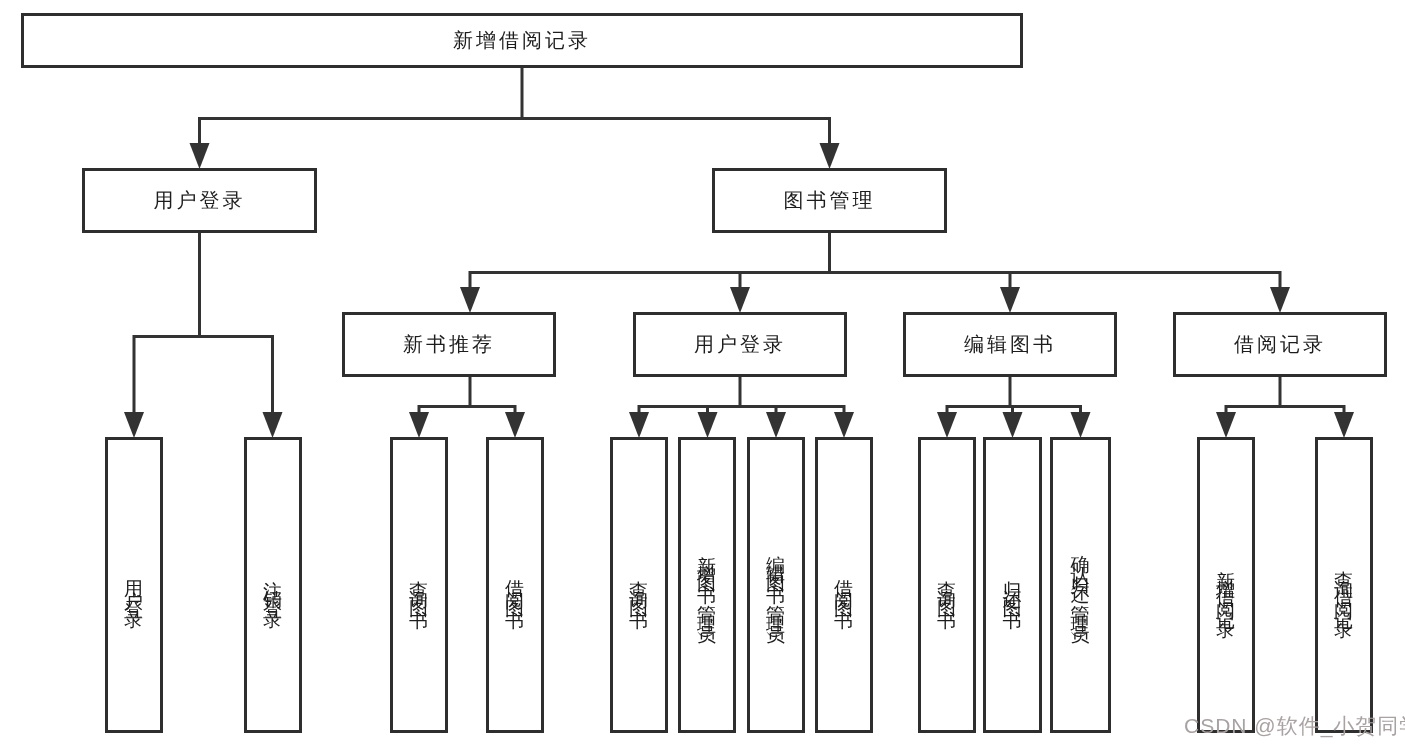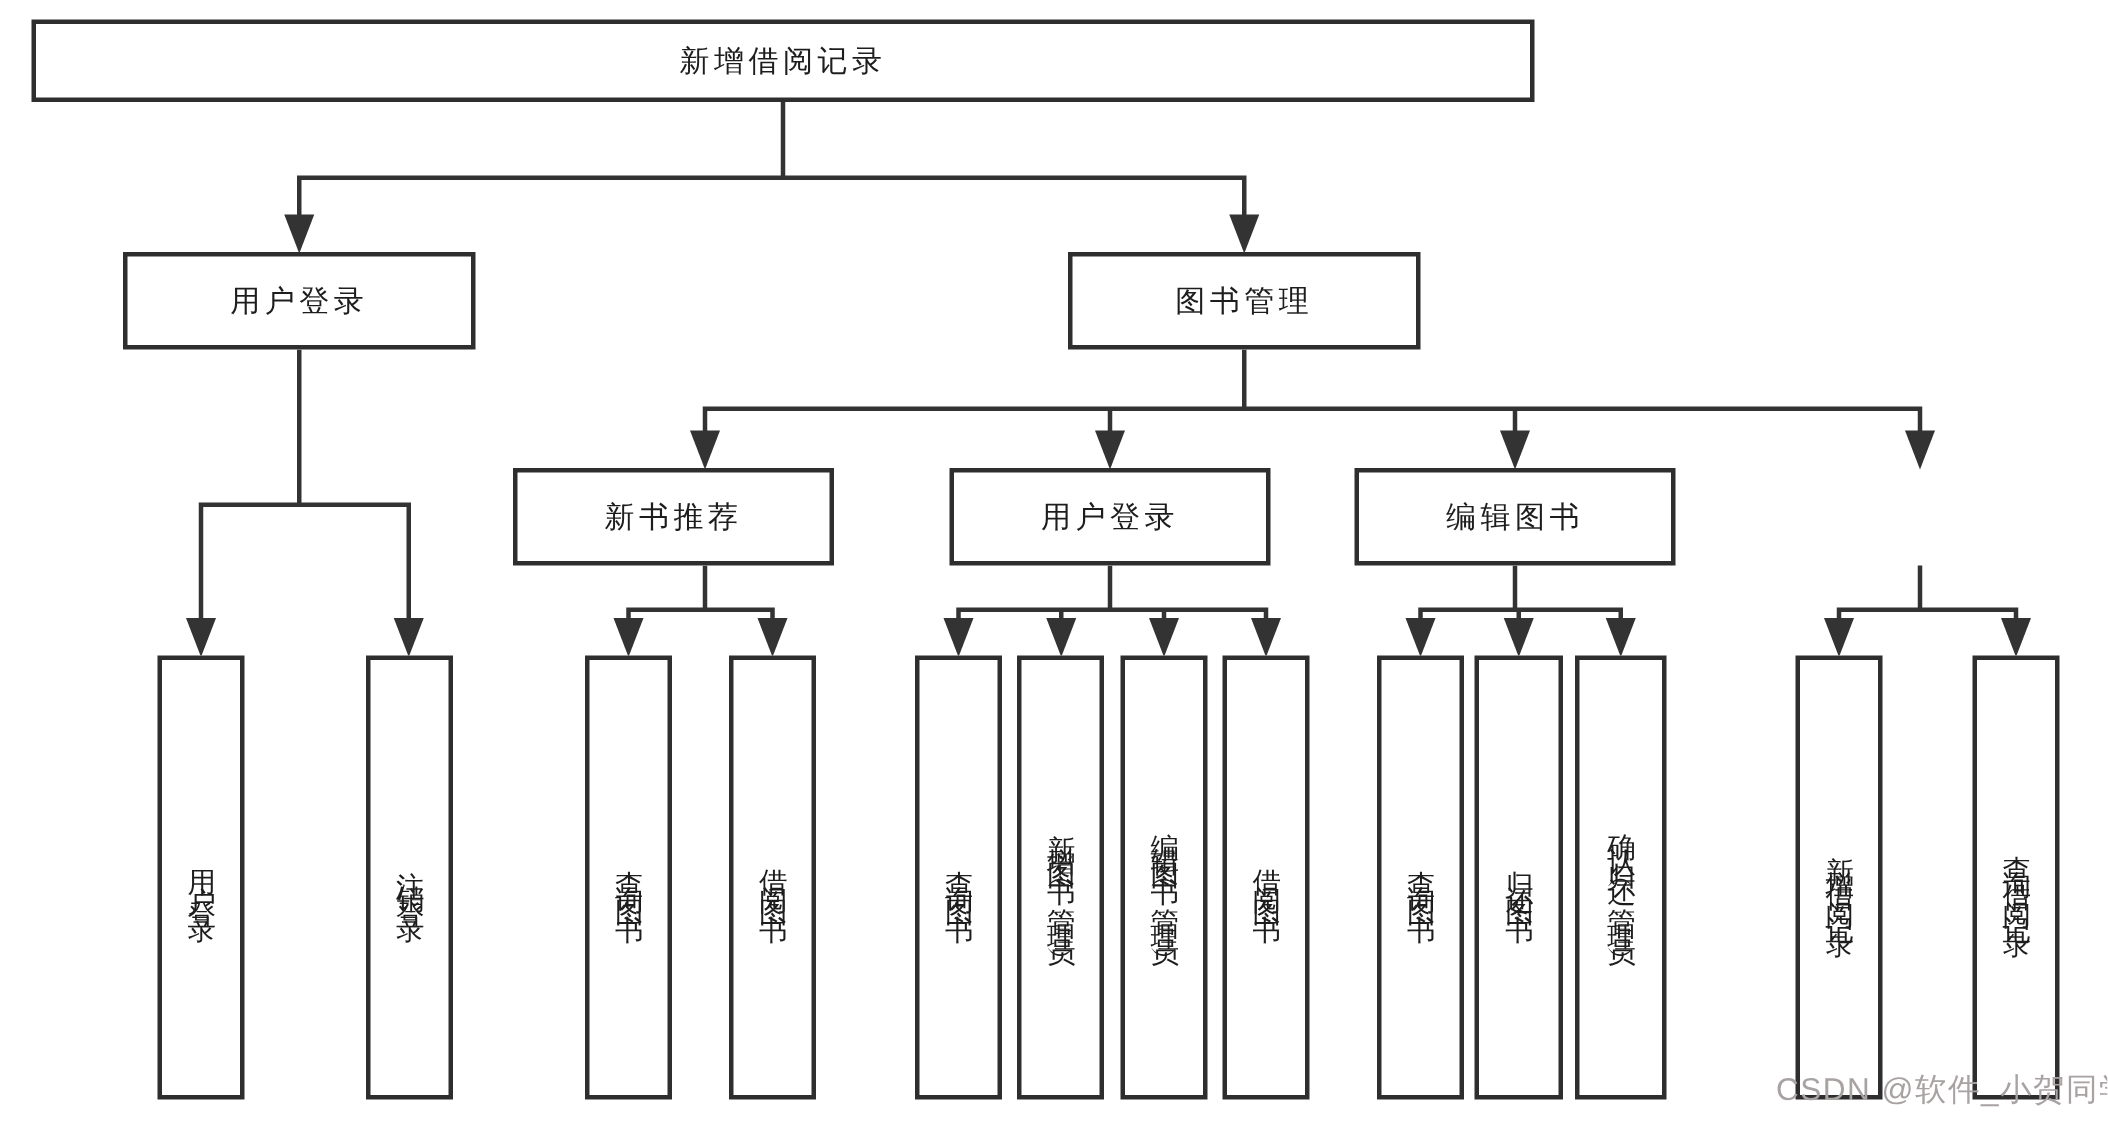--- a/index.html
+++ b/index.html
@@ -125,20 +125,23 @@
 
   <div class="box h-label" style="left:342px;top:312px;width:214px;height:65px">
     <span>新书推荐</span>
   </div>
   <div class="box h-label" style="left:633px;top:312px;width:214px;height:65px">
     <span>用户登录</span>
   </div>
   <div class="box h-label" style="left:903px;top:312px;width:214px;height:65px">
     <span>编辑图书</span>
   </div>
+  <div class="box h-label" style="left:1173px;top:312px;width:214px;height:65px">
+    <span>借阅记录</span>
+  </div>
 
   <div class="box leaf" style="left:105px;top:437px;width:58px;height:296px">
     <span>用户登录</span>
   </div>
   <div class="box leaf" style="left:244px;top:437px;width:58px;height:296px">
     <span>注销登录</span>
   </div>
 
   <div class="box leaf" style="left:390px;top:437px;width:58px;height:296px">
     <span>查询图书</span>

